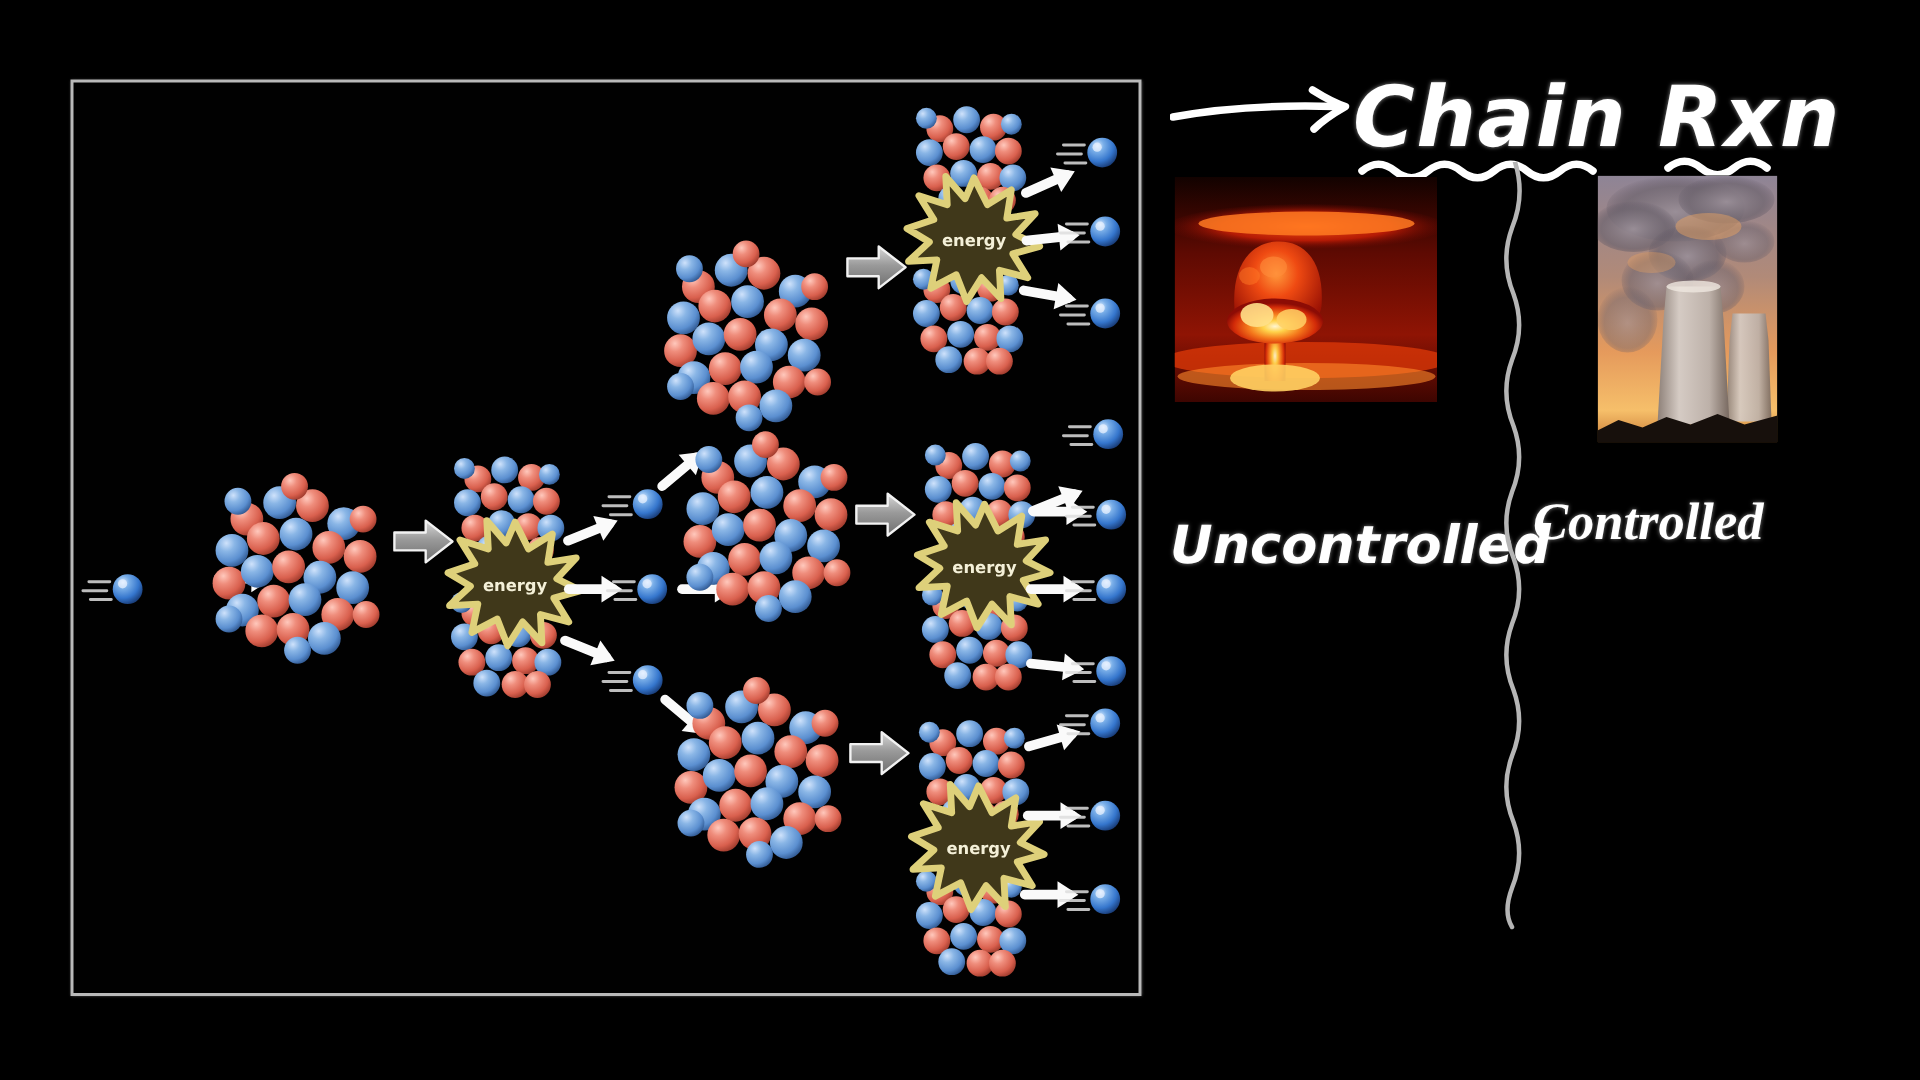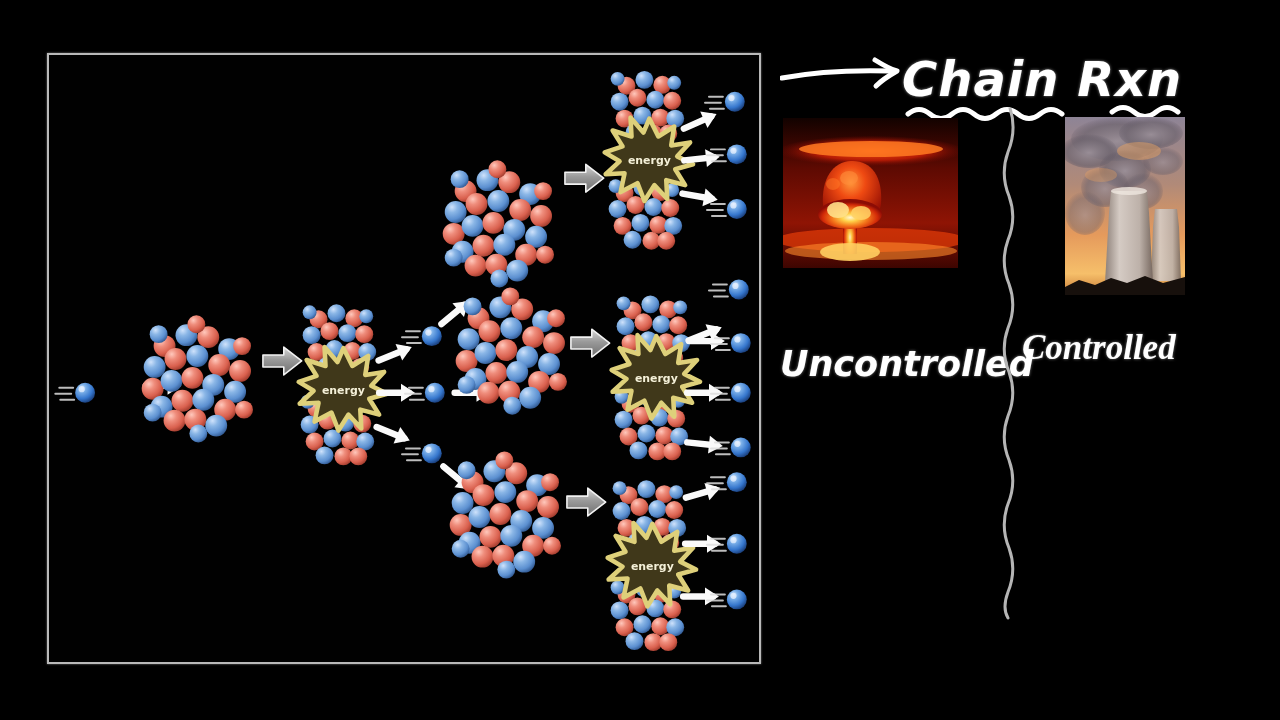--- a/index.html
+++ b/index.html
@@ -42,21 +42,21 @@
     position: absolute;
     left: 18px; top: 52px;
     width: 132px; height: 46px;
   }
   #chain-title {
     position: absolute;
     left: 140px; top: 50px;
     width: 370px; height: 62px;
     color: #fff;
     font-family: "DejaVu Sans", sans-serif;
-    font-size: 48px;
+    font-size: 56px;
     font-weight: 700;
     font-style: italic;
     letter-spacing: 1px;
     line-height: 58px;
     white-space: nowrap;
     text-shadow: 0 0 3px rgba(255,255,255,.55);
   }
   .title-squiggle {
     position: absolute;
     left: 140px; top: 100px;

